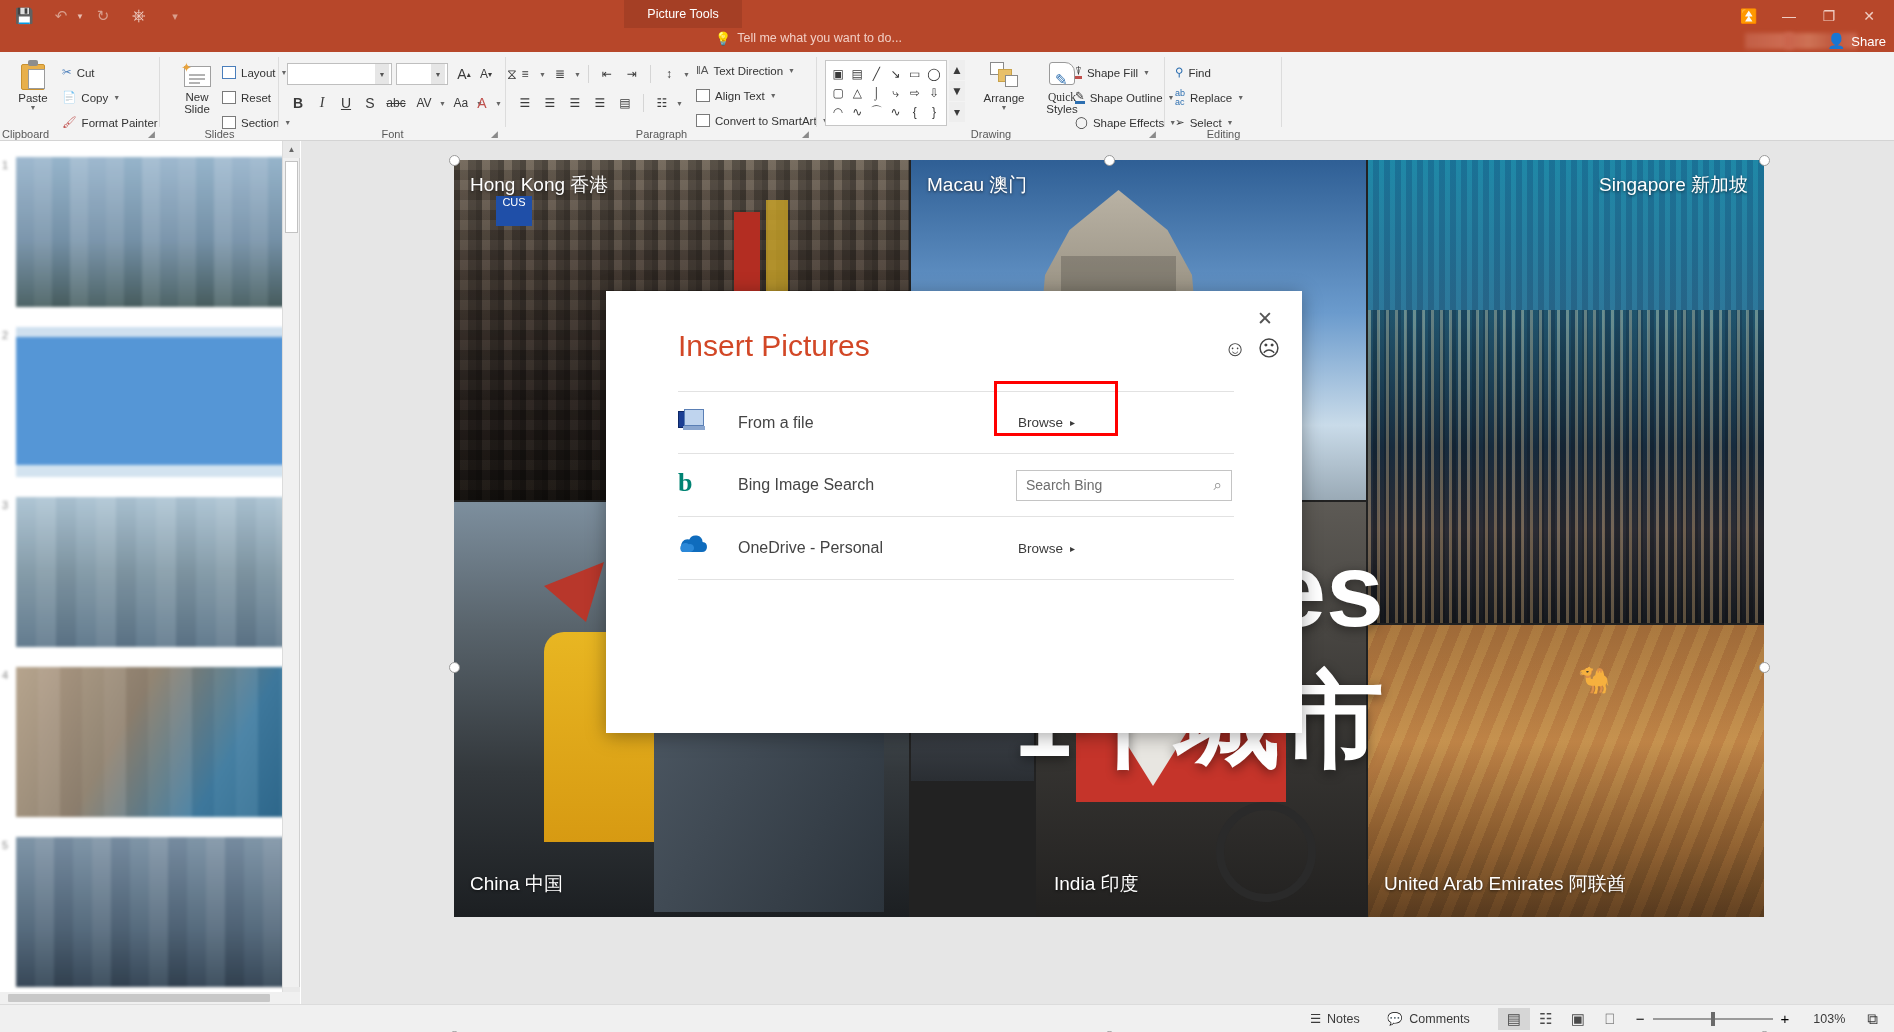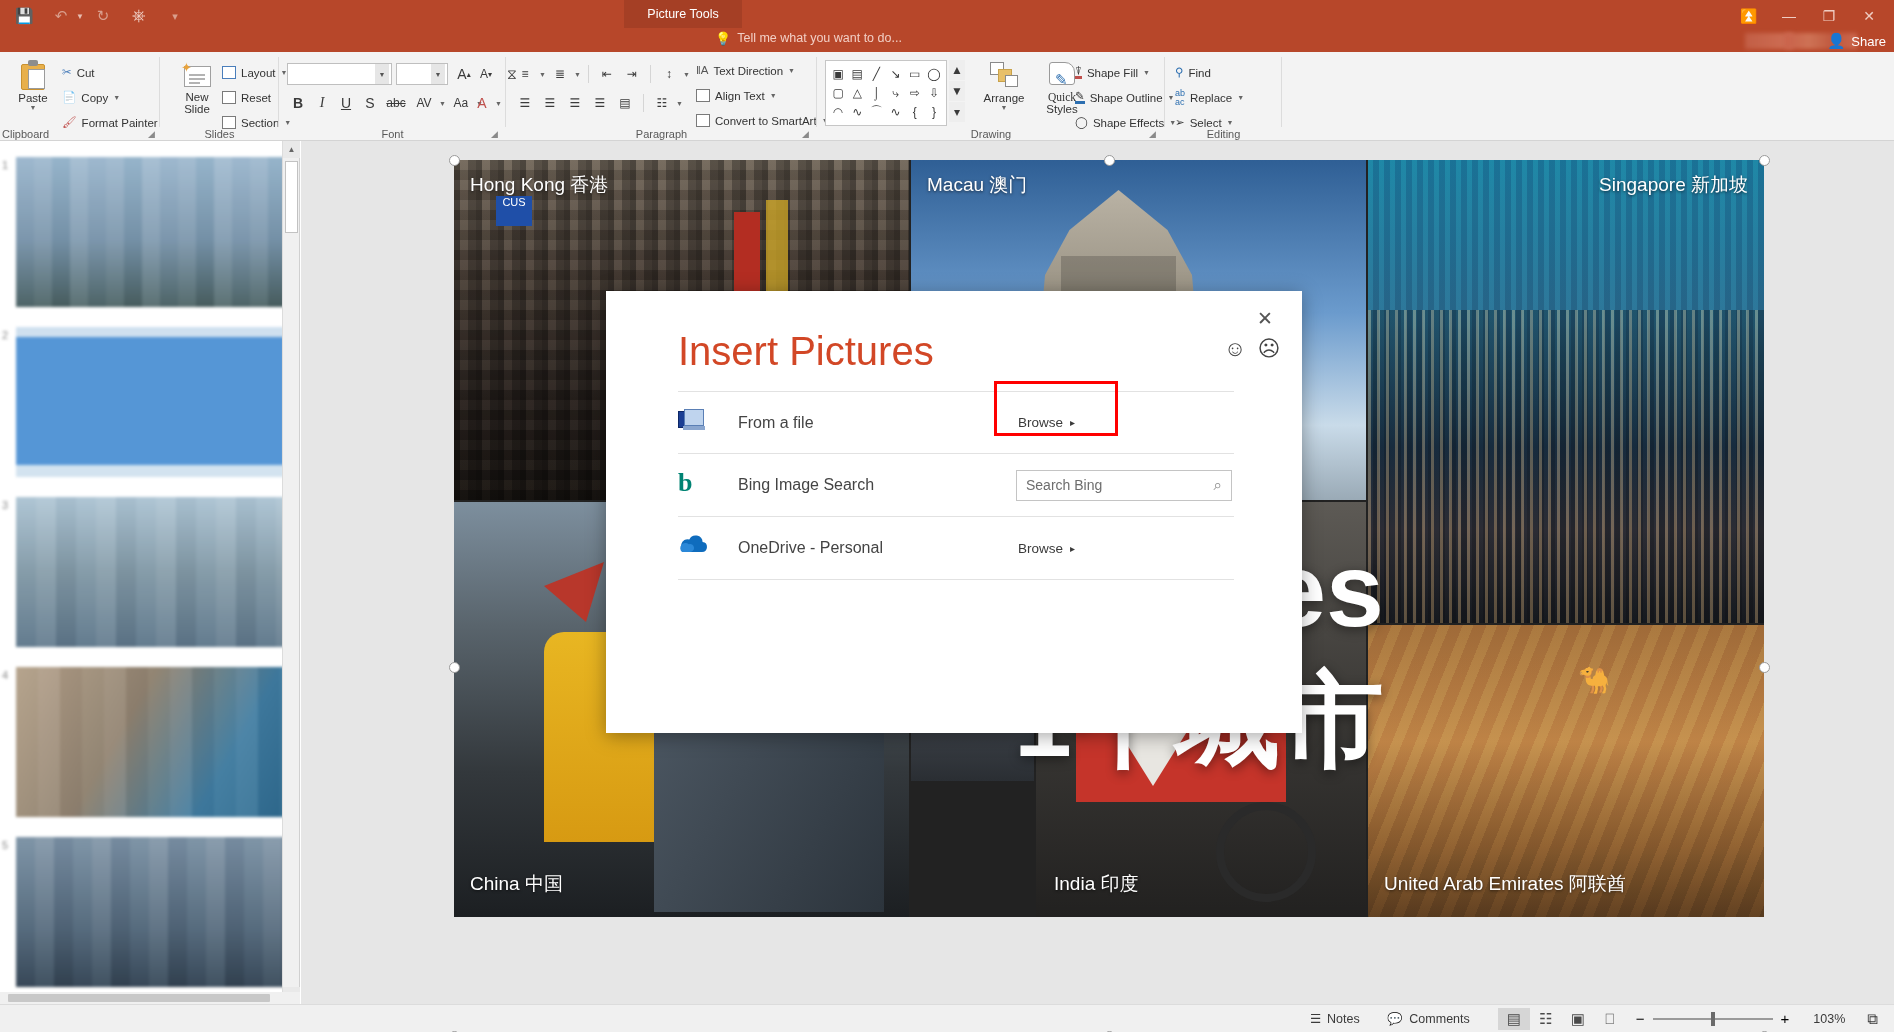--- a/index.html
+++ b/index.html
@@ -178,21 +178,21 @@
   }
   .hs-thumb { position:absolute; left:8px; top:2px; width:262px; height:8px; background:#c8c8c8; border-radius:1px; }
 
   
   .overlay-dialog {
     position:absolute; left:606px; top:291px; width:696px; height:442px;
     background:#fff; box-shadow:0 3px 18px rgba(0,0,0,.35); z-index:100;
   }
   .dlg-title {
     position:absolute; left:72px; top:38px;
-    font-size:40px; color:#d24726; font-weight:normal;
+    font-size:30px; color:#d24726; font-weight:normal;
   }
   .dlg-close {
     position:absolute; right:20px; top:10px; width:34px; height:34px;
     display:flex; align-items:center; justify-content:center; font-size:19px; color:#555;
   }
   .dlg-face { position:absolute; top:45px; width:26px; height:26px; font-size:22px; color:#444; display:flex; align-items:center; justify-content:center; }
   .dlg-row {
     position:absolute; left:72px; width:556px; height:63px;
     border-bottom:1px solid #e2e2e2; display:flex; align-items:center;
   }

